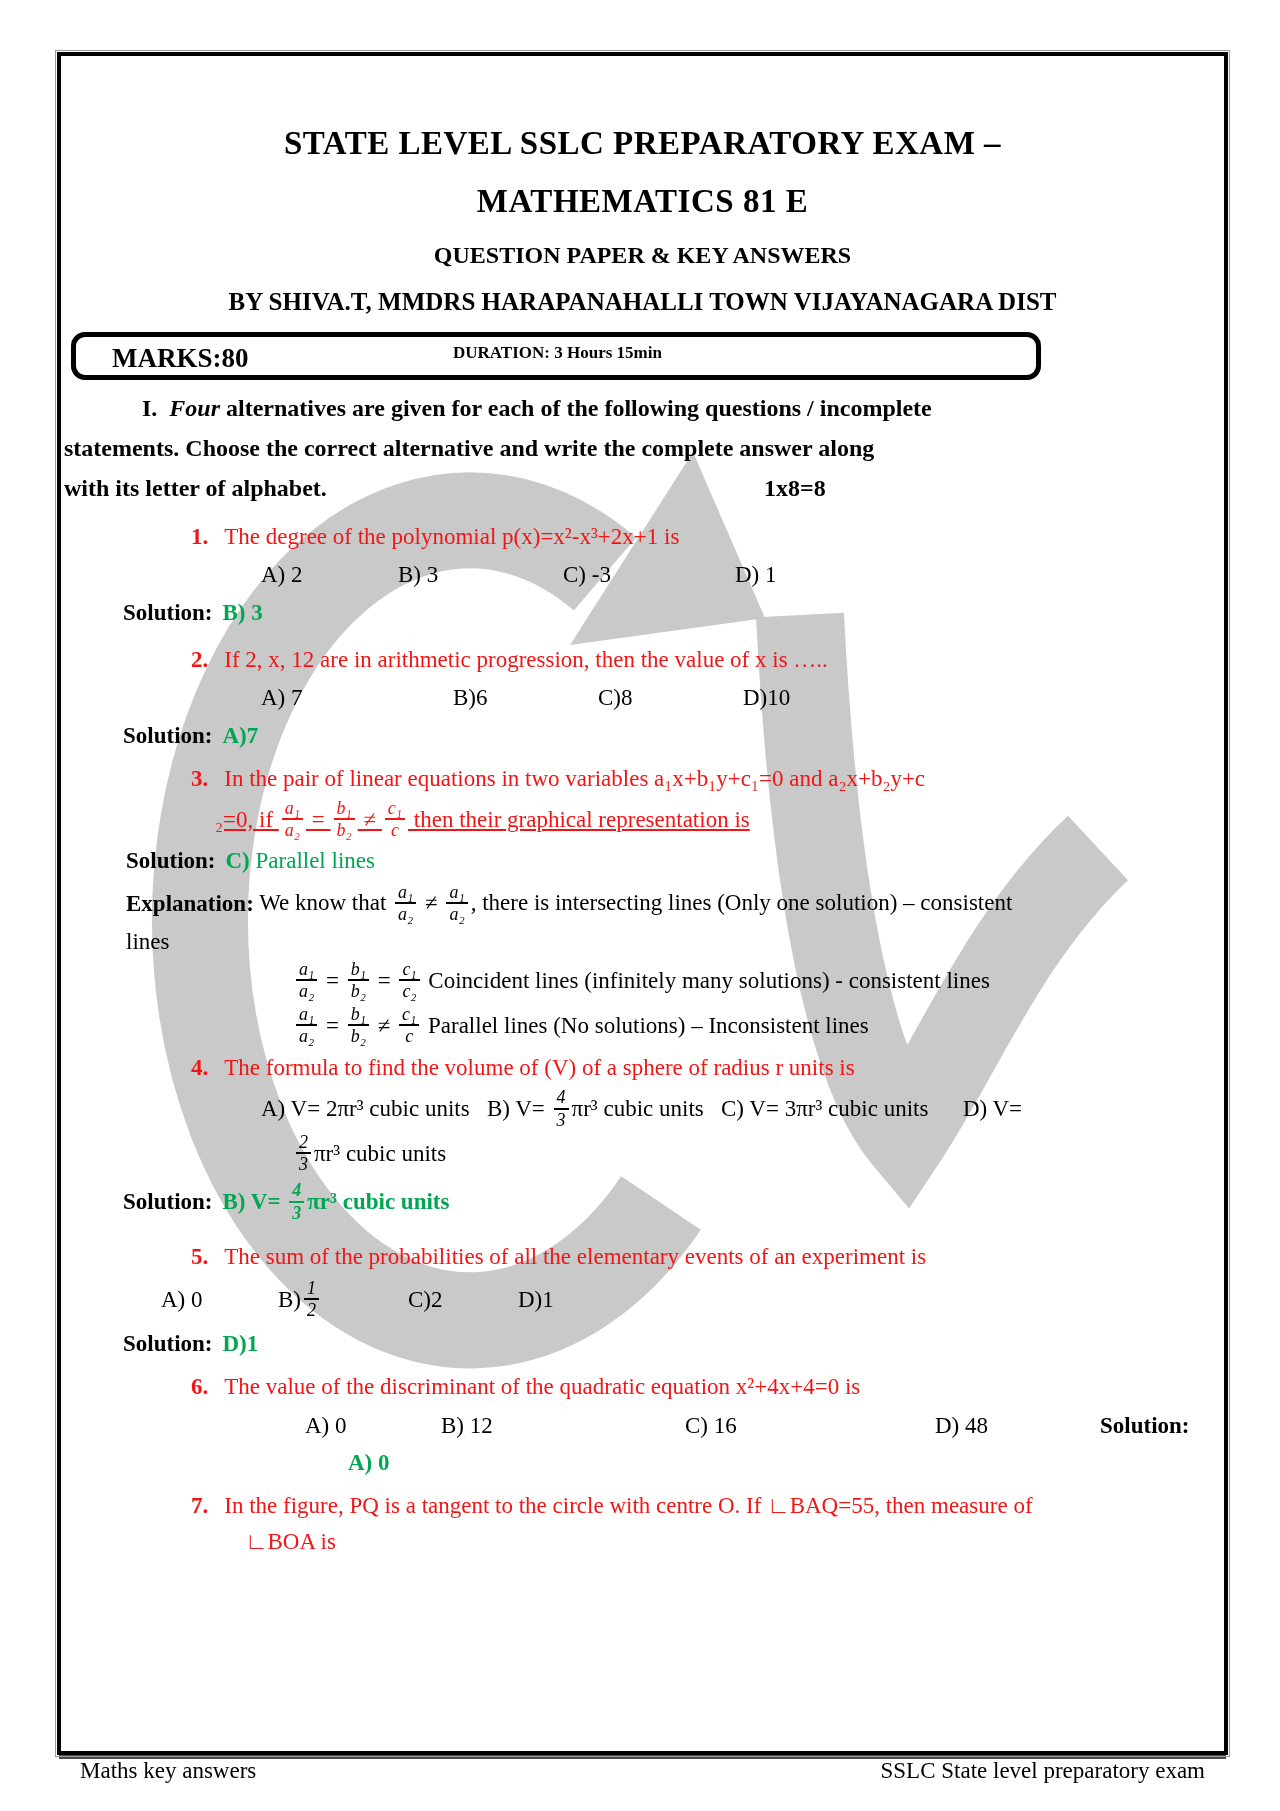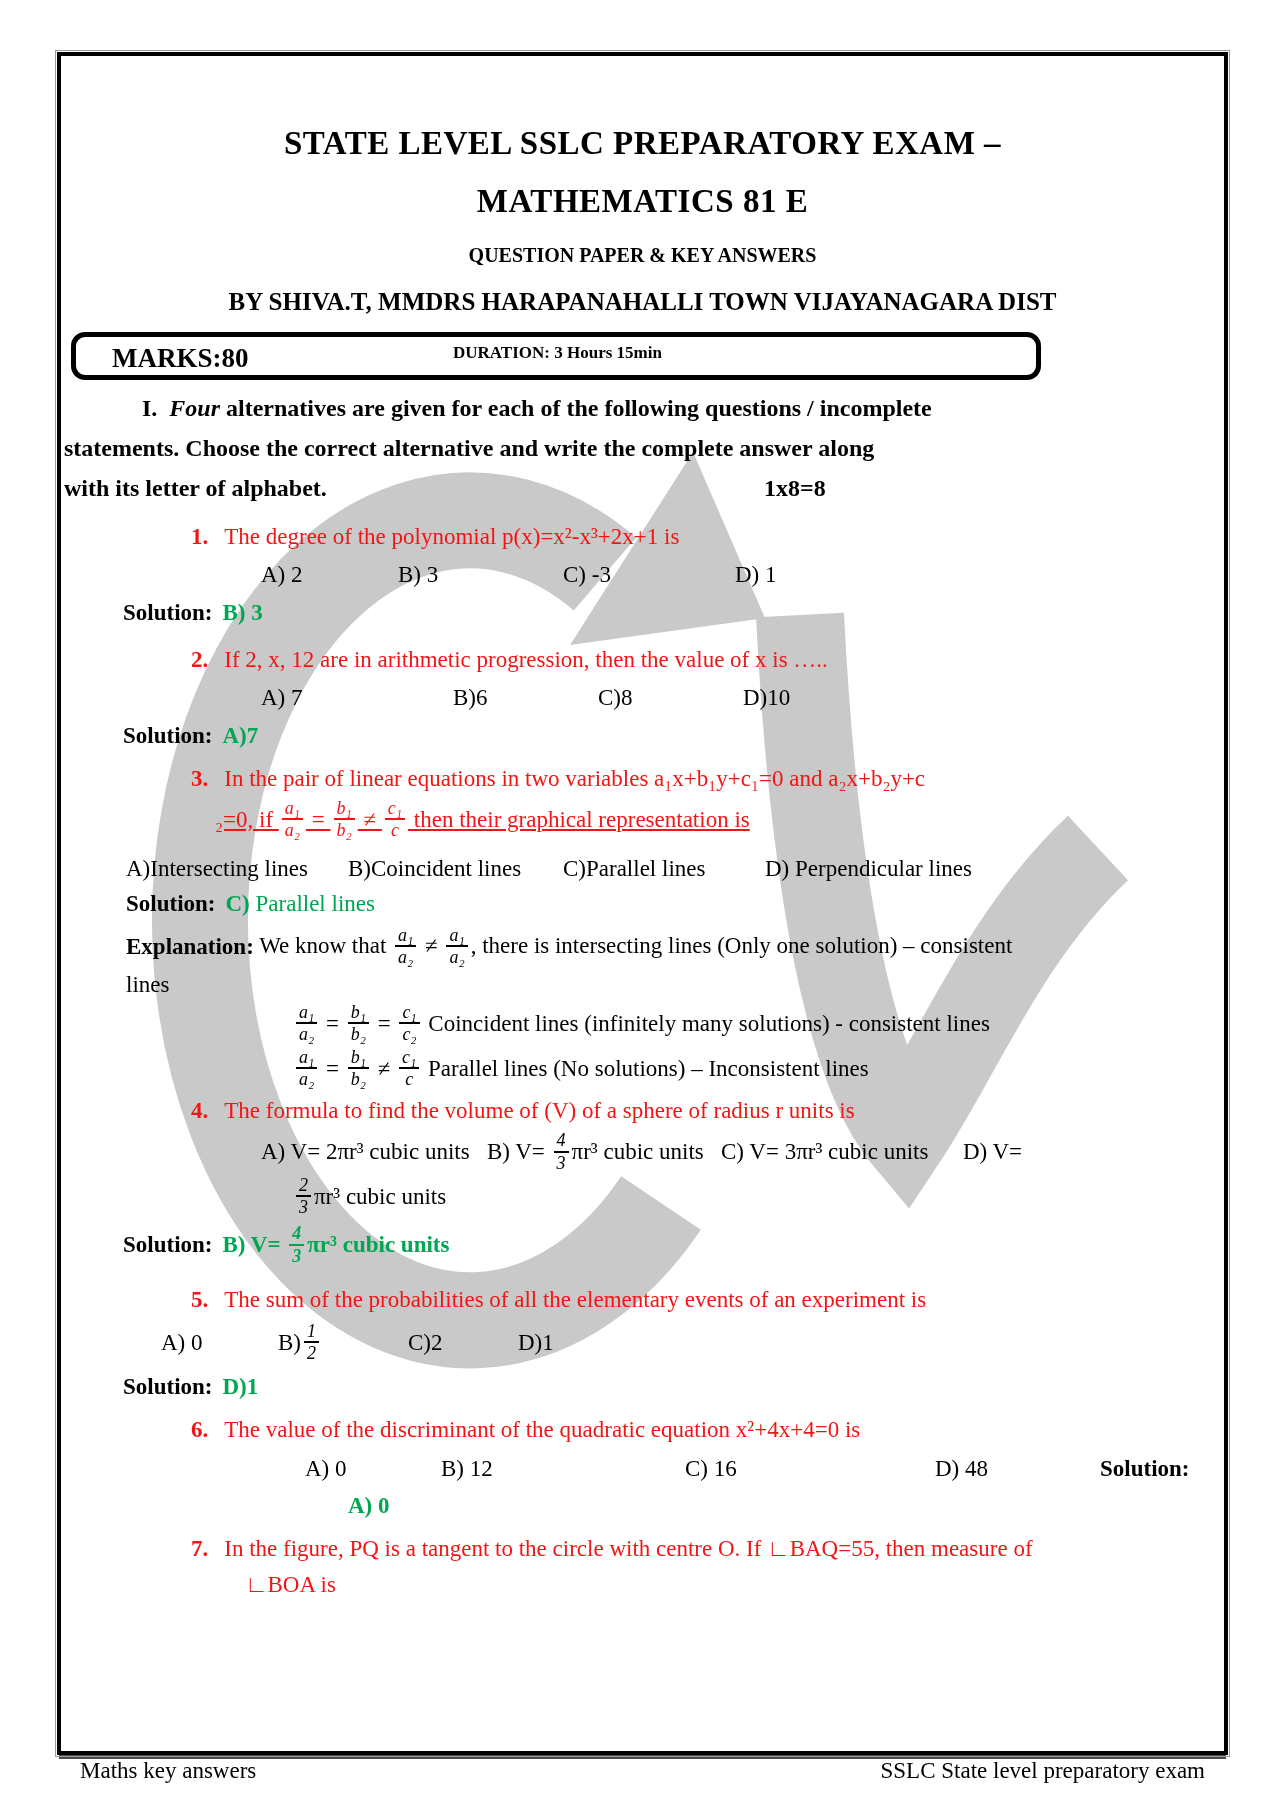--- a/index.html
+++ b/index.html
@@ -11,21 +11,21 @@
     position:absolute;left:57px;top:52px;width:1163px;height:1695px;
     border:4px solid #000;outline:1px solid #9a9a9a;outline-offset:1px;
     box-shadow:0 6px 0 -2px #4a4a4a;
     background:transparent;z-index:2;
   }
   .content{position:relative;padding:0 3px;height:100%;box-sizing:border-box;z-index:3;}
   .wm{position:absolute;left:0;top:0;width:1280px;height:1811px;z-index:1;}
   
   .titles{text-align:center;margin-top:58px;}
   .t1{font-size:33px;font-weight:bold;line-height:58px;letter-spacing:.5px;}
-  .t2{font-size:20px;font-weight:bold;line-height:50px;}
+  .t2{font-size:24px;font-weight:bold;line-height:50px;}
   .t3{font-size:25px;font-weight:bold;line-height:44px;}
   
   .marksbox{
     position:relative;margin:8px 0 0 7px;width:960px;height:38px;
     border:5px solid #000;border-radius:14px;
   }
   .marksbox .mk{position:absolute;left:36px;top:6px;font-size:27px;font-weight:bold;}
   .marksbox .dur{position:absolute;left:377px;top:6px;font-size:17px;font-weight:bold;}
   
   .intro{margin-top:8px;font-size:24px;font-weight:bold;line-height:40px;}
@@ -124,23 +124,20 @@
     <div class="body-line cont-line red" style="margin-top:6px;">₂=0, if <span class="frac">
           <span class="fr-top">a₁</span>
           <span class="fr-bot">a₂</span>
         </span> = <span class="frac">
           <span class="fr-top">b₁</span>
           <span class="fr-bot">b₂</span>
         </span> ≠ <span class="frac">
           <span class="fr-top">c₁</span>
           <span class="fr-bot">c</span>
         </span>  then their graphical representation is</div>
-    <div class="body-line" style="padding-left:62px;margin-top:10px;">
-      <span class="opt" style="display:inline-block;width:222px;">A)Intersecting lines</span><span class="opt" style="display:inline-block;width:215px;">B)Coincident lines</span><span class="opt" style="display:inline-block;width:202px;">C)Parallel lines</span><span class="opt">D) Perpendicular lines</span>
-    </div>
     <div class="body-line solline" style="padding-left:62px;margin-top:2px;">
       <span class="sol-label">Solution:</span><span class="green b">C)</span><span class="green"> Parallel lines</span>
     </div>
 
     <div class="body-line expl">
       <span class="b">Explanation:</span>
       <span>We know that  <span class="frac">
             <span class="fr-top">a₁</span>
             <span class="fr-bot">a₂</span>
           </span> ≠ <span class="frac">

